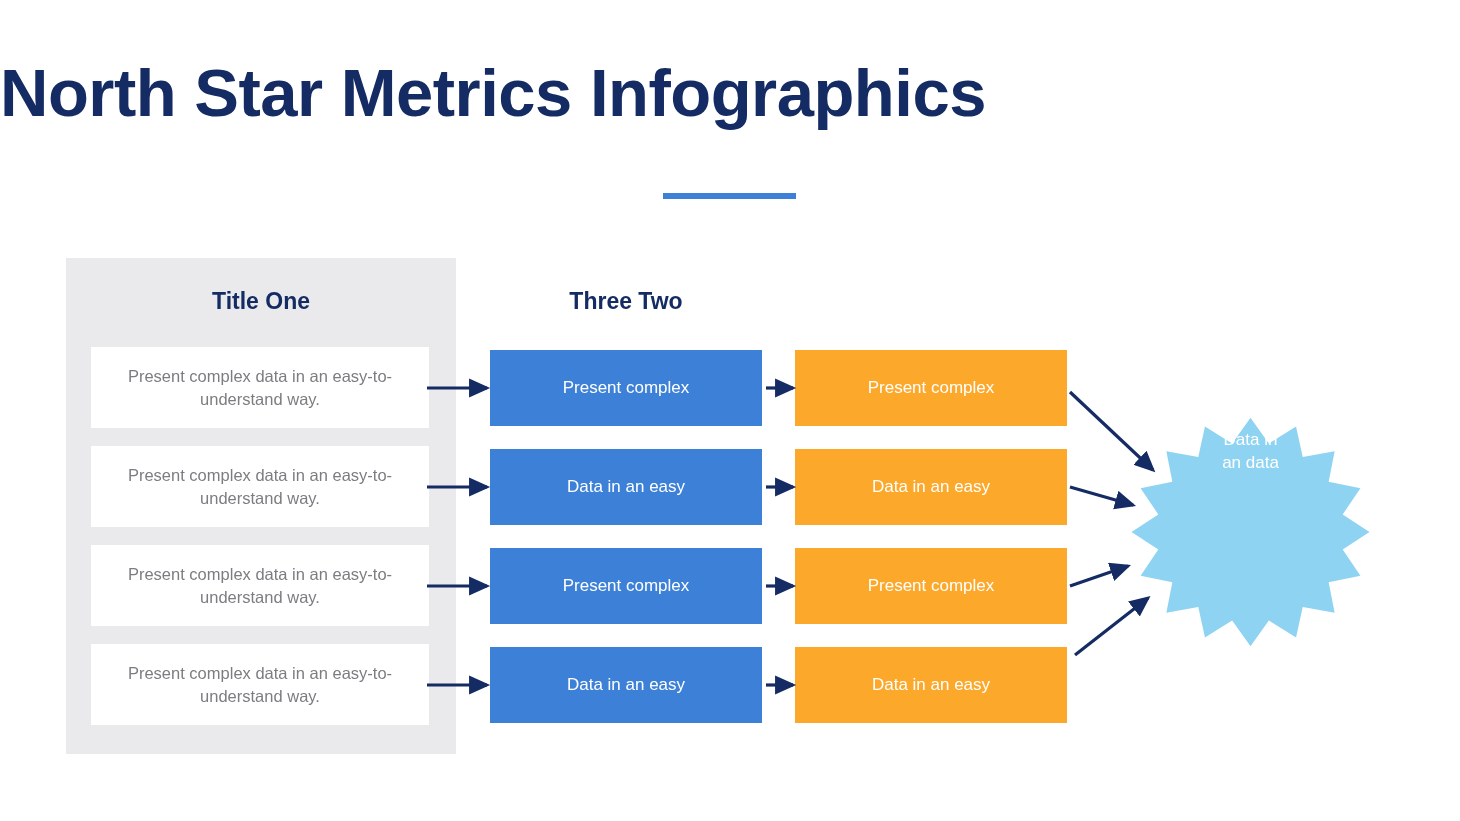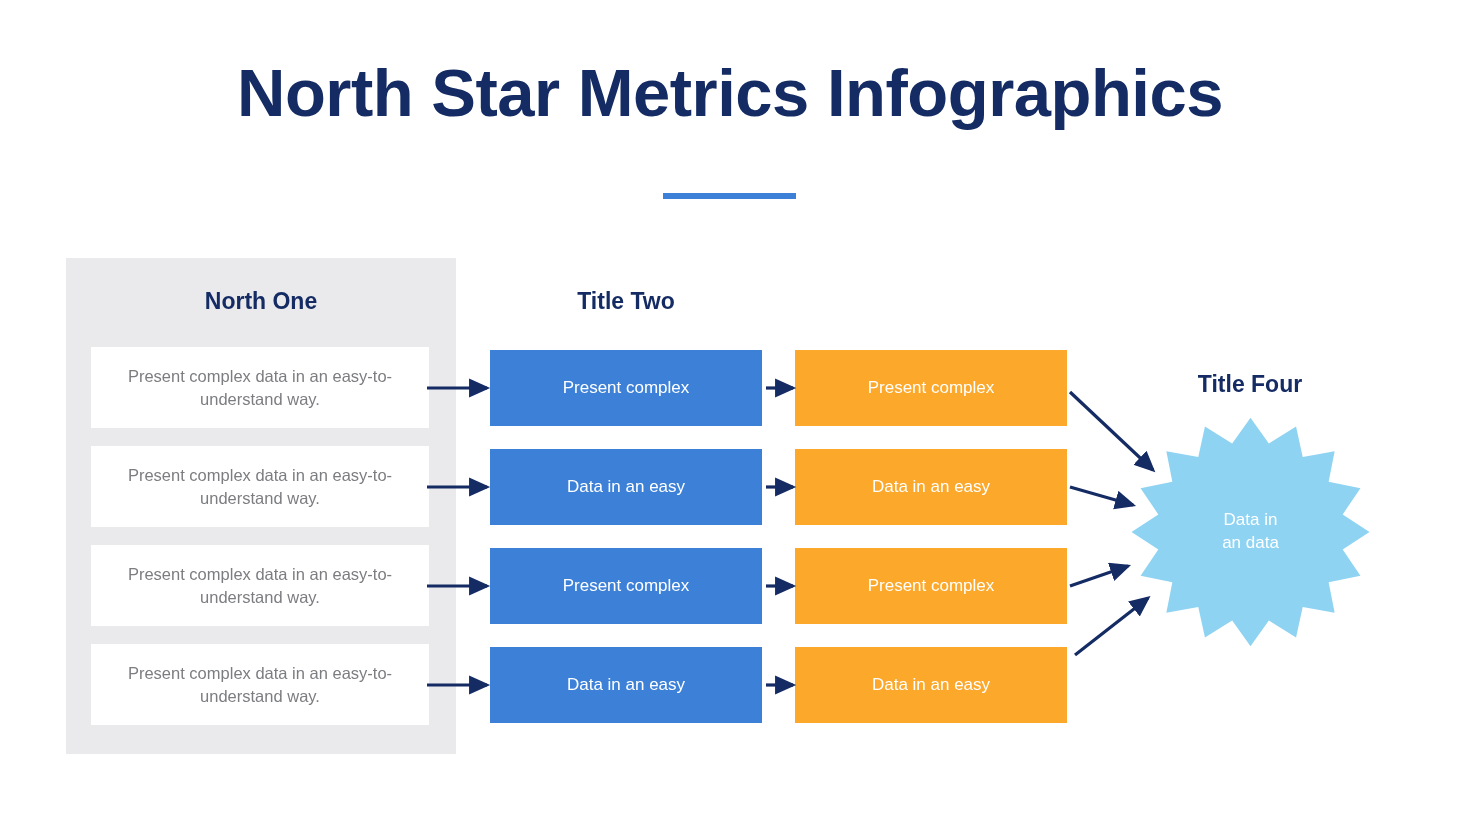--- a/index.html
+++ b/index.html
@@ -17,21 +17,20 @@
     background: #ffffff;
     overflow: hidden;
   }
 
   
   .main-title {
     position: absolute;
     left: 0;
     top: 56px;
     width: 1460px;
-    text-align: center;
     font-size: 67px;
     font-weight: bold;
     letter-spacing: -0.5px;
     color: #142B63;
     line-height: 1.1;
     white-space: nowrap;
   }
   .subtitle {
     position: absolute;
     left: 0;
@@ -118,25 +117,24 @@
     position: absolute;
     left: 1129px;
     top: 418px;
     width: 243px;
     height: 228px;
   }
   .star-wrap svg { display: block; }
   .star-label {
     position: absolute;
     left: 0;
-    top: 0;
+    top: 11px;
     width: 243px;
     height: 228px;
     display: flex;
-    align-items: center;
     justify-content: center;
     pointer-events: none;
   }
   .star-label .txt {
     font-size: 17px;
     color: #ffffff;
     text-align: center;
     line-height: 1.35;
   }
 
@@ -153,23 +151,22 @@
 </head>
 <body>
 
 <div id="slide">
 
   <div class="main-title">North Star Metrics Infographics</div>
   <div class="accent-bar"></div>
 
   <div class="gray-panel"></div>
 
-  <div class="col-head" id="head-one">North One</div>
-  <div class="col-head" id="head-two">Title Two</div>
-  <div class="col-head" id="head-four">Title Four</div>
+  <div class="col-head" id="head-one">Title One</div>
+  <div class="col-head" id="head-two">Three Two</div>
 
   <div class="left-card" style="top:347px">
     <span class="txt">Present complex data in an easy-to-understand way.</span>
   </div>
   <div class="flow-box box-blue" style="top:350px">
     <span class="txt">Present complex</span>
   </div>
   <div class="flow-box box-orange" style="top:350px">
     <span class="txt">Present complex</span>
   </div>

